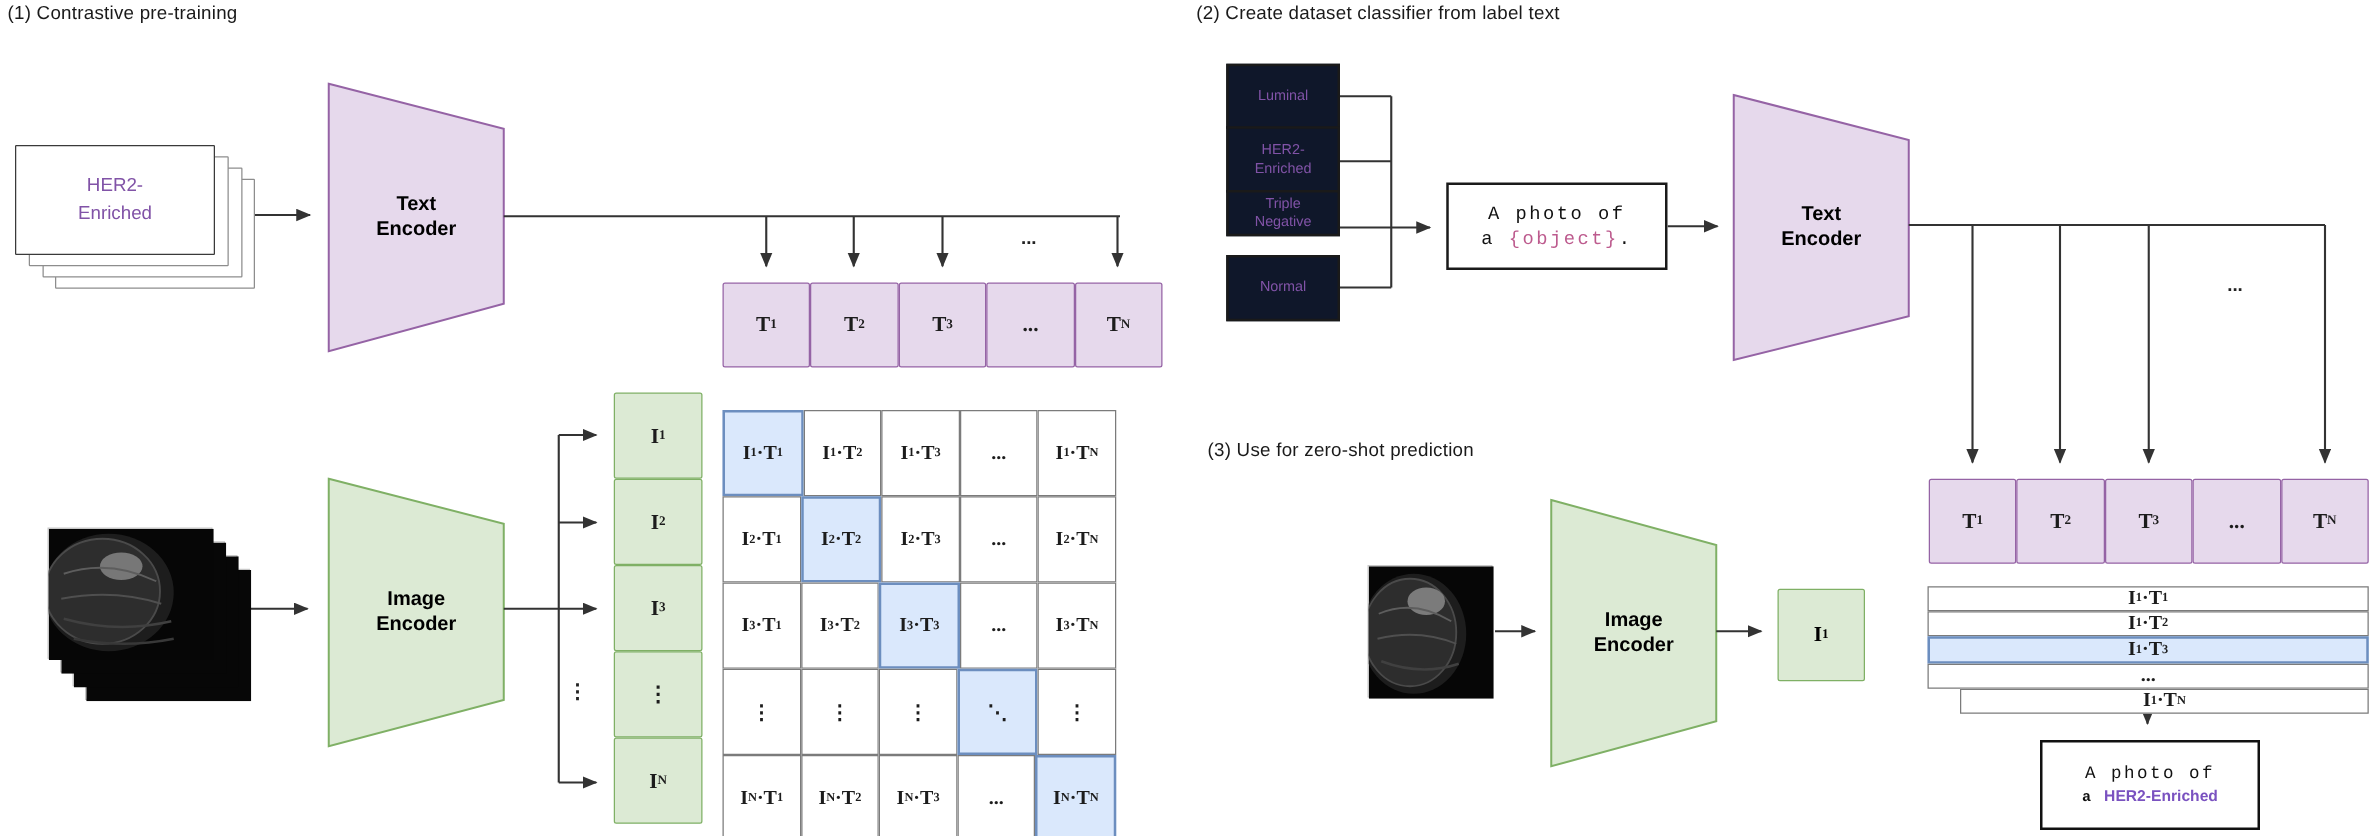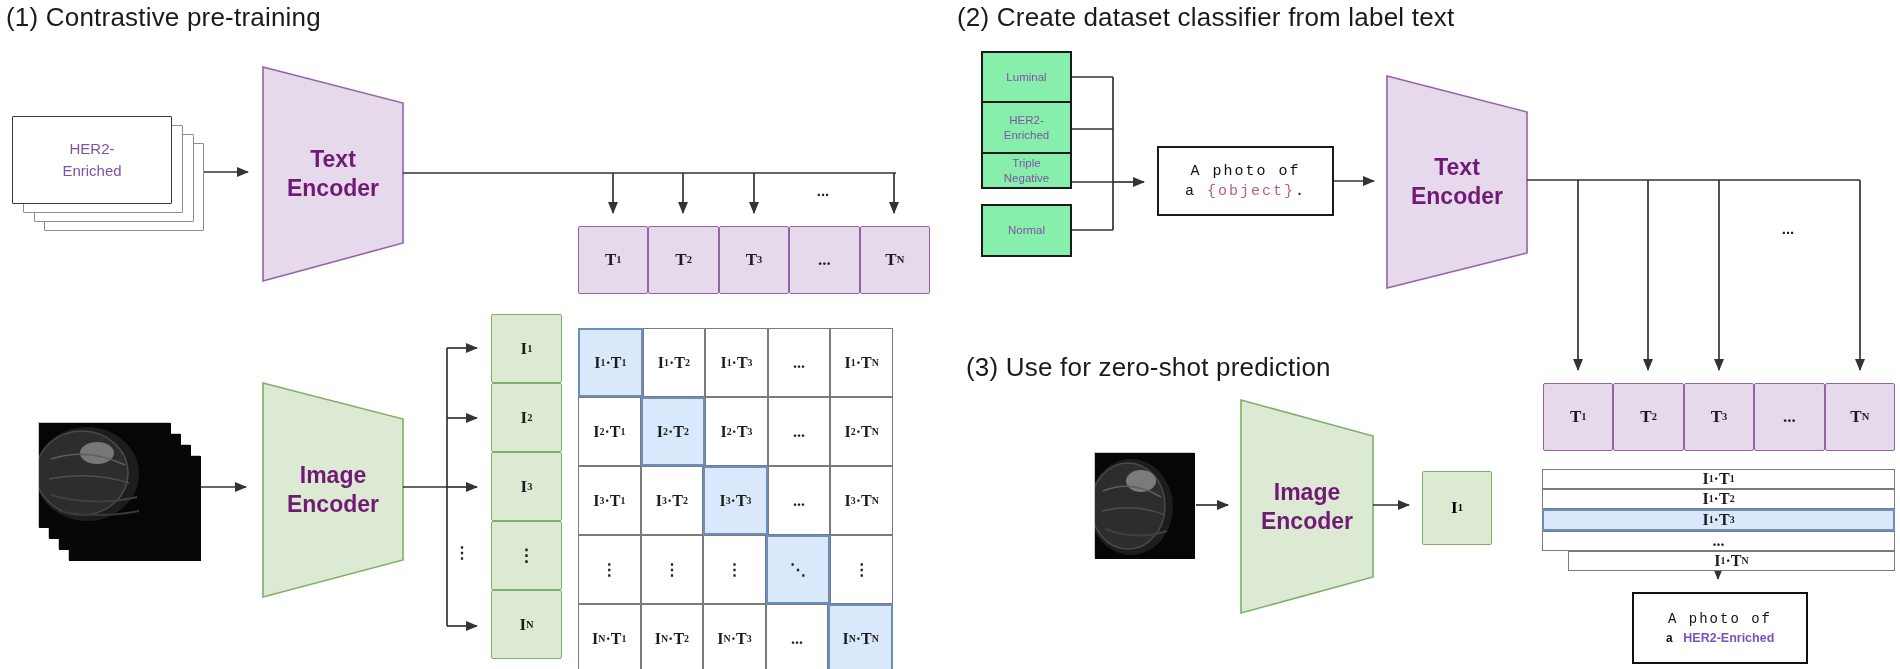--- a/index.html
+++ b/index.html
@@ -11,43 +11,43 @@
     --result_purple:#7a52c0; --title_color:#1a1a1a;
   }
   html,body{margin:0;padding:0;background:#fff;}
   #canvas{position:relative;width:1900px;height:669px;background:#fff;overflow:hidden;
           font-family:"Liberation Sans",sans-serif;}
   #lines{position:absolute;left:0;top:0;z-index:1;}
   .ln{stroke:var(--line);stroke-width:1.7;fill:none;}
   .trap-purple{fill:var(--purple_fill);stroke:var(--purple_border);stroke-width:1.6;}
   .trap-green{fill:var(--green_fill);stroke:var(--green_border);stroke-width:1.6;}
   .abs{position:absolute;z-index:2;}
-  .title{font-size:26px;color:var(--title_color);letter-spacing:.2px;white-space:nowrap;}
+  .title{font-size:15px;color:var(--title_color);letter-spacing:.2px;white-space:nowrap;}
   .enc-label{display:flex;align-items:center;justify-content:center;text-align:center;
-             font-weight:700;font-size:23px;color:#701a75;line-height:1.25;z-index:3;}
+             font-weight:700;font-size:16px;color:#000000;line-height:1.25;z-index:3;}
   .card{position:absolute;background:#fff;border:1.6px solid #8d8d8d;border-radius:1px;}
   .card.front{border-color:#3a3a3a;display:flex;align-items:center;justify-content:center;
               text-align:center;font-size:15px;line-height:1.45;color:var(--label_purple);}
   .mammo{position:absolute;border:1px solid #c8c8c8;box-sizing:border-box;}
   .cellrow{display:flex;}
   .tcell,.icell,.mcell{box-sizing:border-box;display:flex;align-items:center;justify-content:center;
       font-family:"Liberation Serif",serif;font-weight:600;color:#1c1c1c;}
   .tcell{flex:1;background:var(--purple_fill);border:1.6px solid var(--purple_border);
          border-radius:2px;font-size:17px;}
   .icol{display:flex;flex-direction:column;}
   .icell{flex:1;background:var(--green_fill);border:1.6px solid var(--green_border);
          border-radius:2px;font-size:17px;}
   .ibox{background:var(--green_fill);border:1.6px solid var(--green_border);border-radius:2px;
         display:flex;align-items:center;justify-content:center;
         font-family:"Liberation Serif",serif;font-weight:600;font-size:17px;}
   .mrow{display:flex;height:69px;}
   .mcell{flex:1;background:#fff;border:1px solid var(--grid_border);font-size:16px;}
   .mcell.hl{background:var(--blue_fill);border:2px solid var(--blue_border);}
   sub{font-size:62%;line-height:0;}
-  .labelbox{position:absolute;left:981px;width:91px;background:#86efac;border:2px solid #1a1a1a;
+  .labelbox{position:absolute;left:981px;width:91px;background:#0f172a;border:2px solid #1a1a1a;
       box-sizing:border-box;display:flex;align-items:center;justify-content:center;text-align:center;
       font-size:11.5px;line-height:1.3;color:var(--label_purple);}
   .promptbox{border:2px solid #1a1a1a;background:#fff;display:flex;flex-direction:column;
       align-items:center;justify-content:center;gap:3px;
       font-family:"Liberation Mono",monospace;font-size:15px;letter-spacing:2px;color:#111;}
   .resultbox{border:2px solid #111;background:#fff;display:flex;flex-direction:column;
       align-items:center;justify-content:center;gap:3px;
       font-family:"Liberation Mono",monospace;font-size:14px;letter-spacing:2px;color:#111;}
   .obj{color:var(--object_pink);}
   .result-label{font-family:"Liberation Sans",sans-serif;font-size:12.5px;letter-spacing:0;

